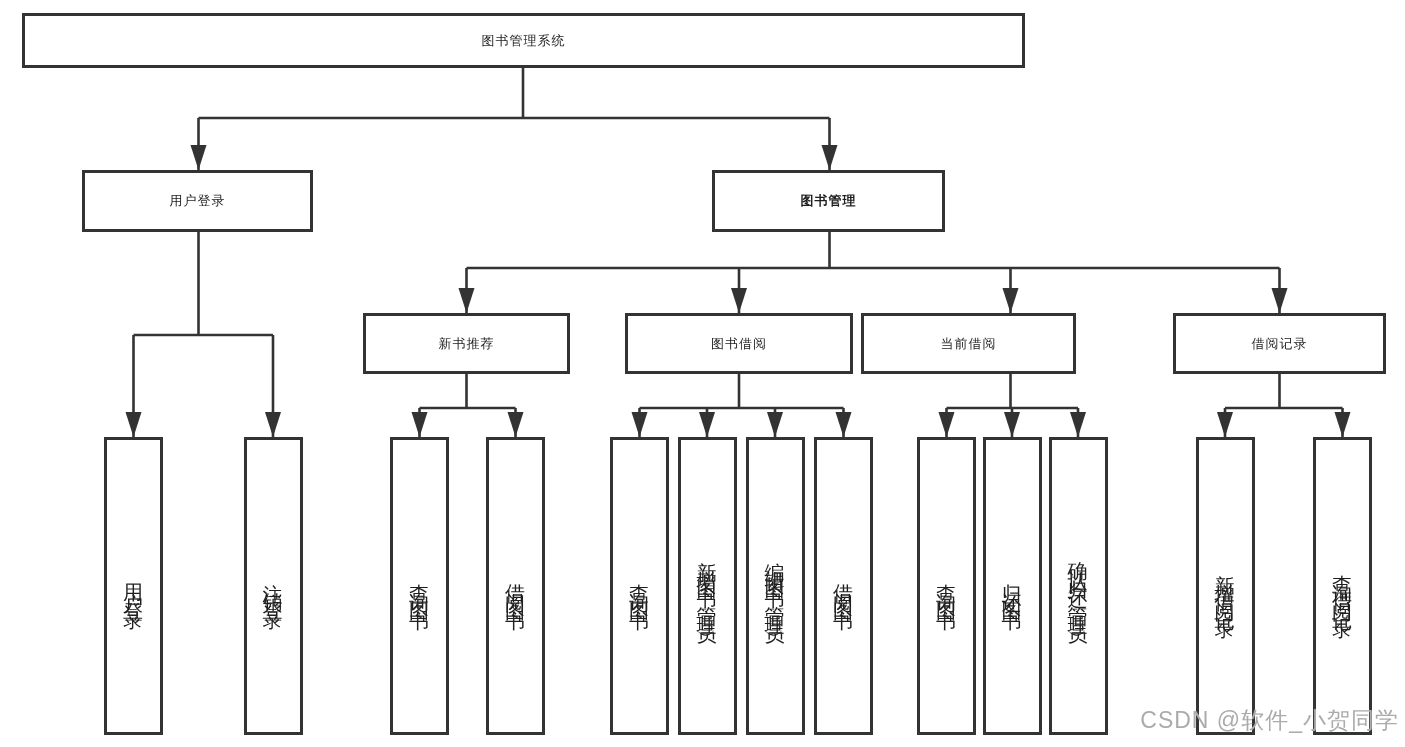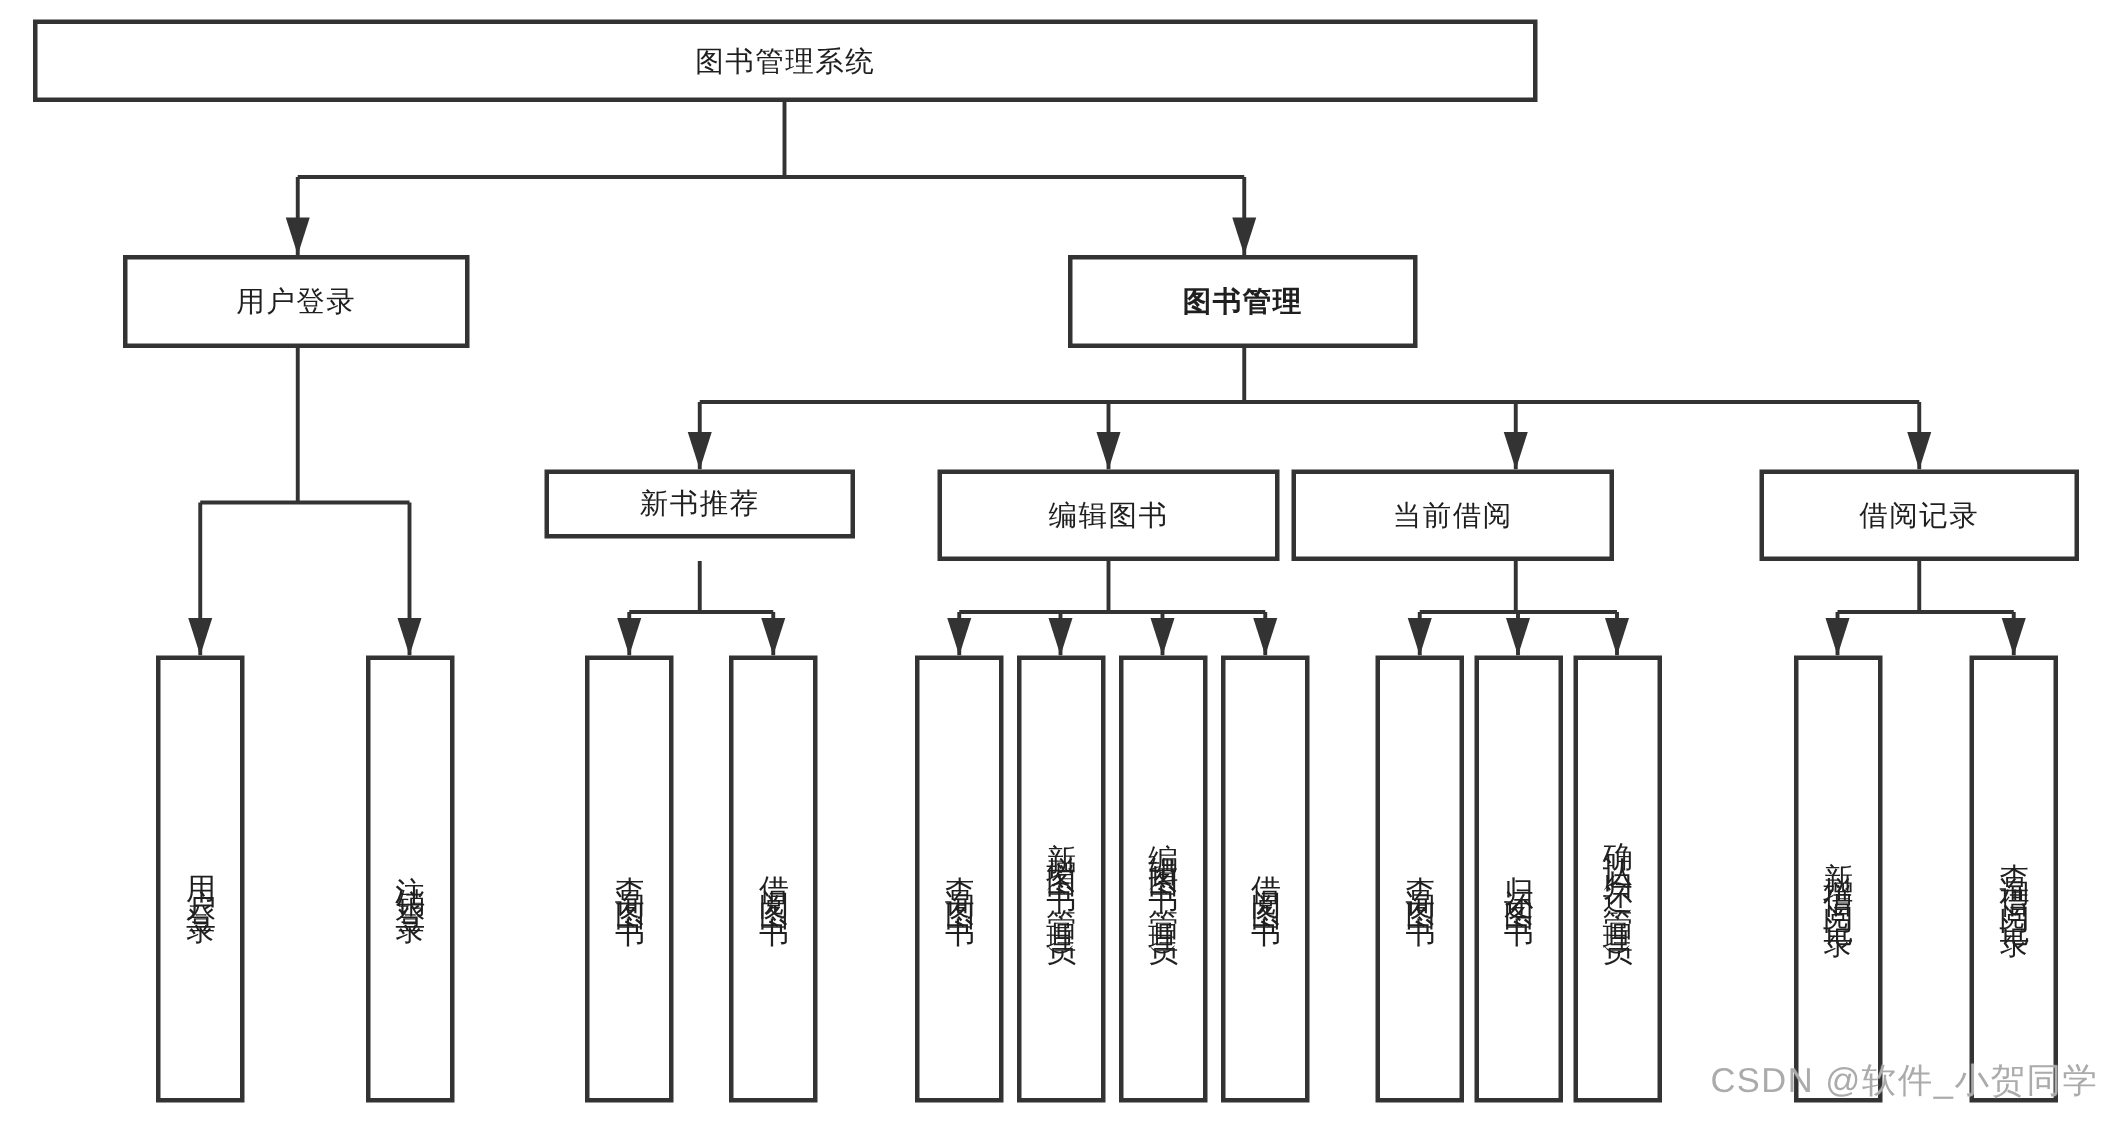--- a/index.html
+++ b/index.html
@@ -7,21 +7,21 @@
     position:relative;width:1405px;height:747px;background:#ffffff;overflow:hidden;
     font-family:"Liberation Sans","DejaVu Sans",sans-serif;
   }
   .connectors{position:absolute;left:0;top:0;z-index:1;}
   .node{
     position:absolute;box-sizing:border-box;background:#ffffff;
     border:3px solid #333333;z-index:2;
     display:flex;align-items:center;justify-content:center;
     color:#1f1f1f;
   }
-  .node-h{font-size:19px;letter-spacing:1px;}
+  .node-h{font-size:13px;letter-spacing:1px;}
   .node-v .v-label{
     writing-mode:vertical-rl;
     font-size:20px;
     letter-spacing:9px;
     line-height:1;
     color:#1f1f1f;
     white-space:nowrap;
   }
   .watermark{
     position:absolute;right:6px;top:705px;z-index:3;
@@ -98,25 +98,25 @@
     <span>图书管理系统</span>
   </div>
 
   <div class="node node-h" style="left:82px;top:170px;width:231px;height:62px;">
     <span>用户登录</span>
   </div>
   <div class="node node-h" style="left:712px;top:170px;width:233px;height:62px;font-weight:bold;">
     <span>图书管理</span>
   </div>
 
-  <div class="node node-h" style="left:363px;top:313px;width:207px;height:46px;">
+  <div class="node node-h" style="left:363px;top:313px;width:207px;height:61px;">
     <span>新书推荐</span>
   </div>
   <div class="node node-h" style="left:625px;top:313px;width:228px;height:61px;">
-    <span>编辑图书</span>
+    <span>图书借阅</span>
   </div>
   <div class="node node-h" style="left:861px;top:313px;width:215px;height:61px;">
     <span>当前借阅</span>
   </div>
   <div class="node node-h" style="left:1173px;top:313px;width:213px;height:61px;">
     <span>借阅记录</span>
   </div>
 
   <div class="node node-v" style="left:104px;top:437px;width:59px;height:298px;">
     <span class="v-label">用户登录</span>

